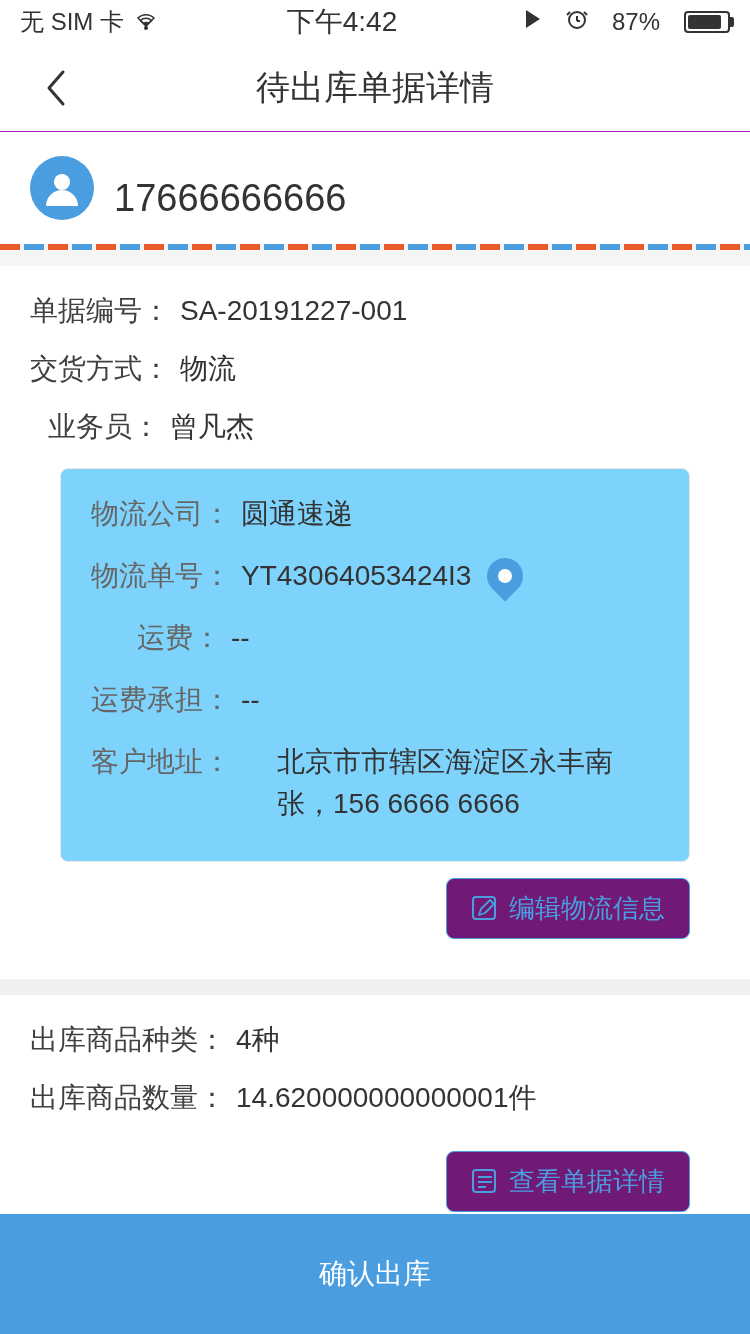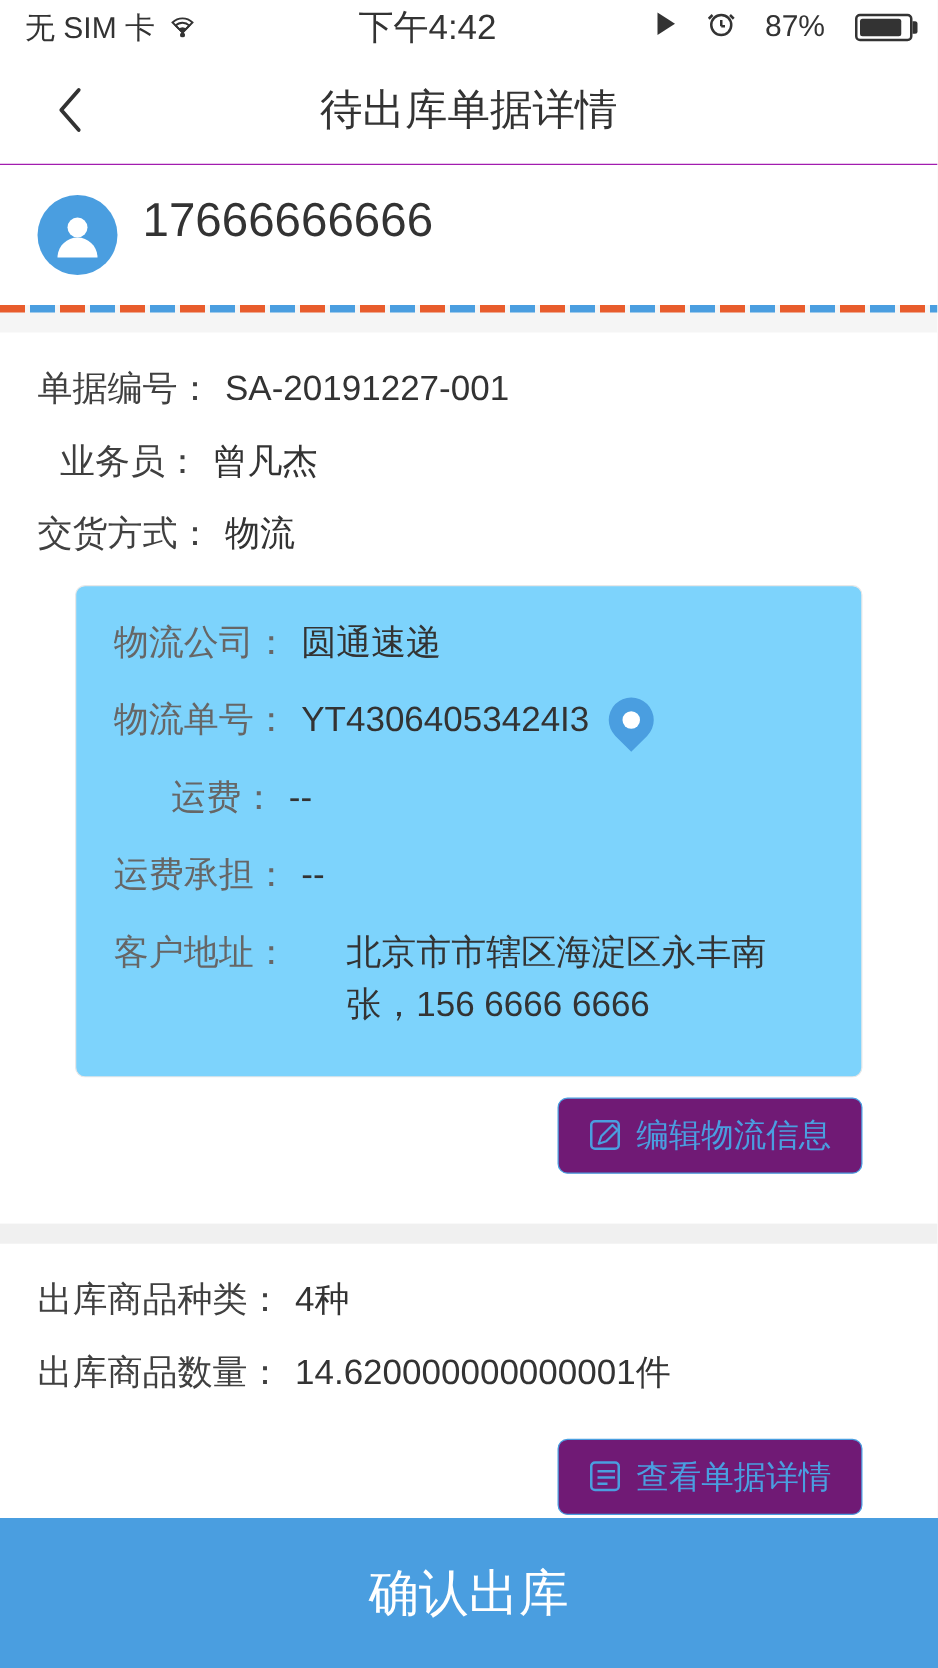--- a/index.html
+++ b/index.html
@@ -73,21 +73,21 @@
         #4a9ee0 24px, #4a9ee0 44px,
         transparent 44px, transparent 48px
       );
     }
 
     
     .customer-header {
       background: #fff;
       padding: 24px 30px;
       display: flex;
-      align-items: flex-start;
+      align-items: flex-end;
       gap: 20px;
     }
     .customer-avatar {
       width: 64px; height: 64px;
       background: #4a9ee0;
       border-radius: 50%;
       display: flex; align-items: center; justify-content: center;
       flex-shrink: 0;
     }
     .customer-phone {
@@ -217,21 +217,21 @@
       width: 750px;
       height: 120px;
       background: #4a9ee0;
       display: flex;
       align-items: center;
       justify-content: center;
       cursor: pointer;
     }
     .confirm-btn-text {
       color: #fff;
-      font-size: 40px;
+      font-size: 28px;
       font-weight: 500;
     }
 
     .main-content {
       padding-bottom: 120px;
     }
   </style>
 </head>
 <body>
 
@@ -292,26 +292,26 @@
   </div>
 
   <div class="dashed-separator"></div>
 
   <div class="info-section">
     <div class="info-row">
       <span class="info-label">单据编号：</span>
       <span class="info-value">SA-20191227-001</span>
     </div>
     <div class="info-row">
+      <span class="info-label">交货方式：</span>
+      <span class="info-value">物流</span>
+    </div>
+    <div class="info-row">
       <span class="info-label">业务员：</span>
       <span class="info-value">曾凡杰</span>
-    </div>
-    <div class="info-row">
-      <span class="info-label">交货方式：</span>
-      <span class="info-value">物流</span>
     </div>
 
     <div class="logistics-section">
       <div class="logistics-row">
         <span class="logistics-label">物流公司：</span>
         <span class="logistics-value">圆通速递</span>
       </div>
       <div class="logistics-row">
         <span class="logistics-label">物流单号：</span>
         <span class="logistics-value">

